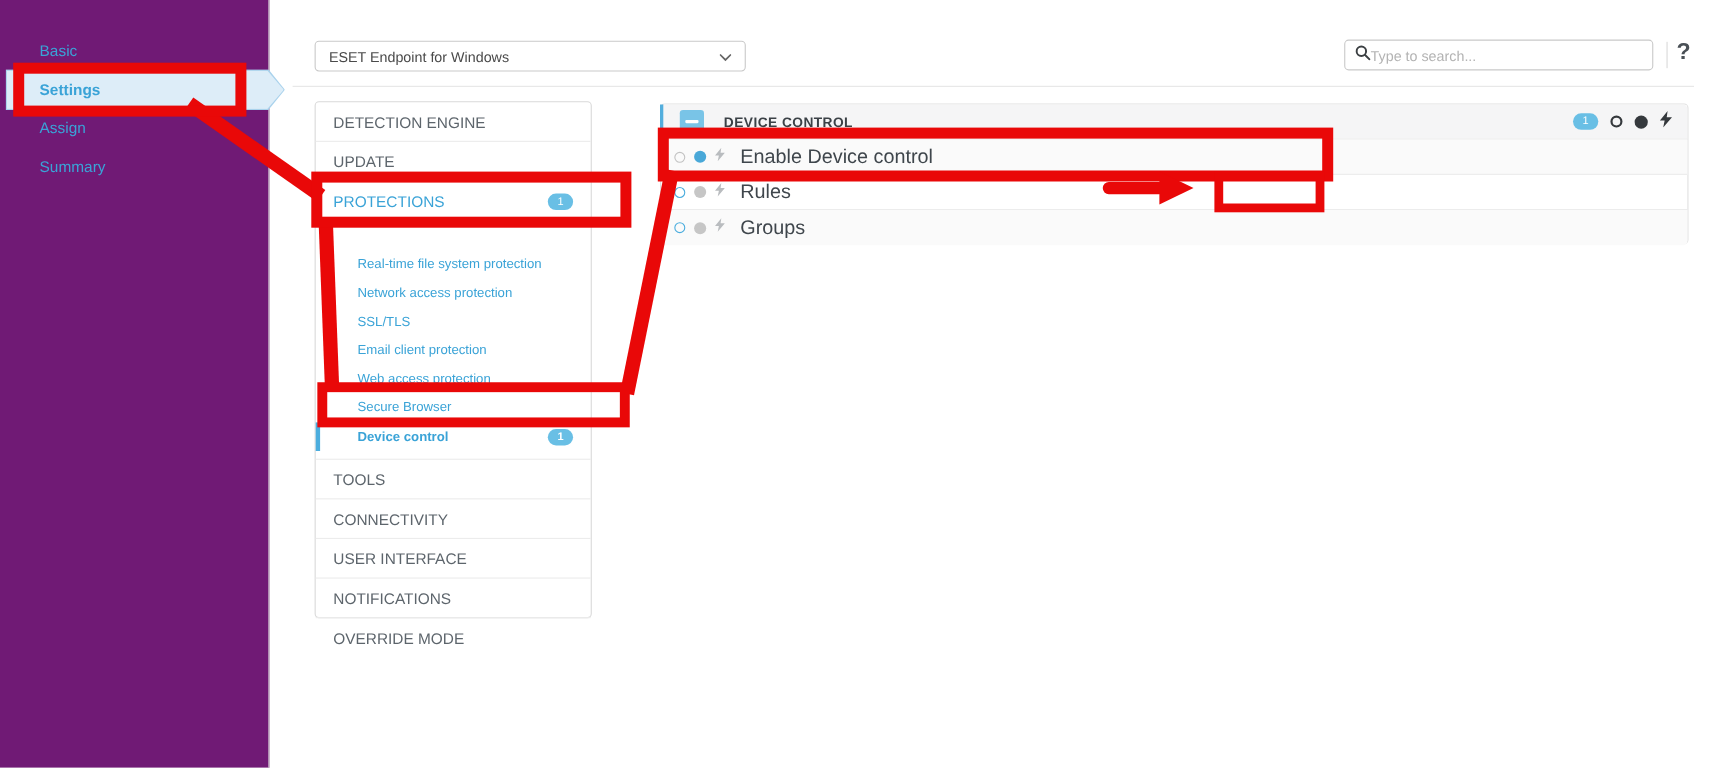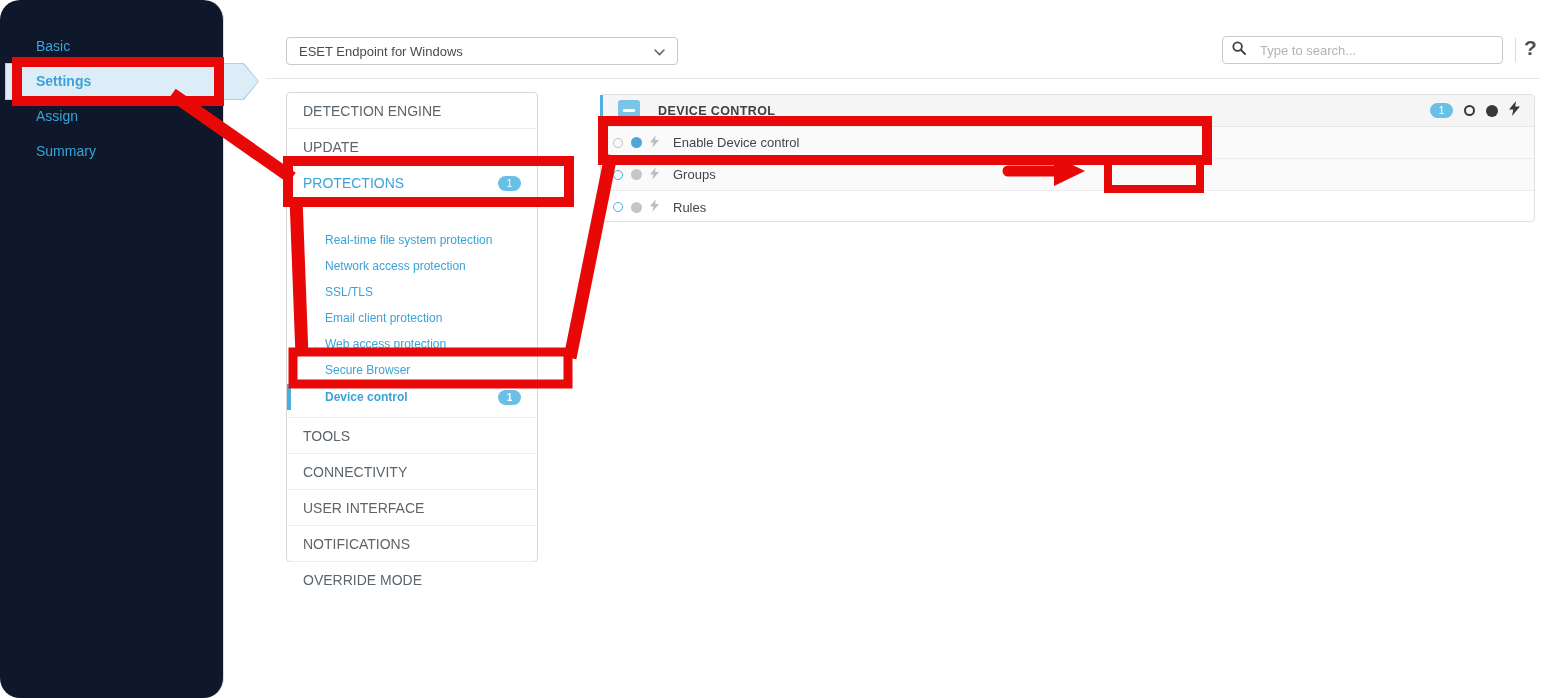--- a/index.html
+++ b/index.html
@@ -1,39 +1,39 @@
 <!DOCTYPE html>
 <html><head>
 <meta charset="utf-8">
 <style>
   * { margin:0; padding:0; box-sizing:border-box; }
   html,body { width:1556px; height:698px; background:#fff;
     font-family:"Liberation Sans", sans-serif; overflow:hidden; position:relative; }
 
   
-  .sidebar { position:absolute; left:0; top:0; width:224px; height:698px;
-    border-right:1px solid #ddd; background:#0f172a;border-radius:20px; }
+  .sidebar { position:absolute; left:0; top:0; width:245px; height:698px;
+    border-right:1px solid #ddd; background:#701a75; }
   .side-item { position:absolute; left:36px; font-size:14px; color:#3aa3d7; cursor:pointer; }
   .side-banner { position:absolute; left:5px; top:63px; width:254px; height:37px; }
   .banner-outer { position:absolute; inset:0; background:#a9d2ec;
     clip-path:polygon(0 0, calc(100% - 15px) 0, 100% 50%, calc(100% - 15px) 100%, 0 100%); }
   .banner-inner { position:absolute; inset:1px; background:#ddedf8;
     clip-path:polygon(0 0, calc(100% - 15px) 0, 100% 50%, calc(100% - 15px) 100%, 0 100%); }
   .banner-label { position:absolute; left:31px; top:10px; font-size:14px; font-weight:bold; color:#3aa3d7; }
 
   
   .product-select { position:absolute; left:286px; top:37px; width:392px; height:28px;
     border:1px solid #c9c9c9; border-radius:4px; background:#fff; display:flex;
     align-items:center; padding:0 12px; font-size:13px; color:#4a4a4a; cursor:pointer; }
   .product-select .caret { margin-left:auto; }
   .top-divider { position:absolute; left:266px; top:78px; width:1274px; height:1px; background:#e6e6e6; }
   .search-box { position:absolute; left:1222px; top:36px; width:281px; height:28px;
     border:1px solid #c9c9c9; border-radius:4px; background:#fff; display:flex; align-items:center; padding:0 9px; }
   .search-box input { border:none; outline:none; flex:1; font-size:13px; color:#555;
-    font-family:"Liberation Sans", sans-serif; margin-left:14px; background:transparent; }
+    font-family:"Liberation Sans", sans-serif; margin-left:0; background:transparent; }
   .search-box input::placeholder { color:#b3b3b3; }
   .help-divider { position:absolute; left:1515px; top:38px; width:1px; height:24px; background:#d9d9d9; }
   .help-btn { position:absolute; left:1524px; top:36px; font-size:21px; font-weight:bold; color:#4a5056; cursor:pointer; }
 
   
   .nav-panel { position:absolute; left:286px; top:92px; width:252px; height:470px;
     border:1px solid #d9d9d9; border-radius:4px; background:#fff; }
   .nav-top { height:36px; display:flex; align-items:center; padding:0 16px;
     font-size:14px; color:#5d656c; border-bottom:1px solid #ececec; cursor:pointer; }
   .nav-top.no-border { border-bottom:none; }
@@ -60,21 +60,21 @@
   .circle-o { width:11px; height:11px; border-radius:50%; border:2px solid #35393d; }
   .circle-f { width:12px; height:12px; border-radius:50%; background:#35393d; }
   .dc-row { height:32px; display:flex; align-items:center; padding:0 12px; border-bottom:1px solid #ececec; }
   .dc-row:last-child { border-bottom:none; border-radius:0 0 4px 4px; }
   .dc-row.alt { background:#fafafa; }
   .row-icons { display:flex; align-items:center; gap:8px; width:52px; }
   .c-o-gray { width:10px; height:10px; border-radius:50%; border:1.5px solid #c2c2c2; }
   .c-o-blue { width:10px; height:10px; border-radius:50%; border:1.5px solid #4badde; }
   .c-f-blue { width:11px; height:11px; border-radius:50%; background:#49a8d8; }
   .c-f-gray { width:11px; height:11px; border-radius:50%; background:#c6c6c6; }
-  .row-label { font-size:13px; color:#3f464c; margin-left:8px; }
+  .row-label { font-size:18px; color:#3f464c; margin-left:8px; }
 
   
   #annotations { position:absolute; left:0; top:0; z-index:50; pointer-events:none; }
 </style>
 </head>
 <body>
 
 <div class="sidebar">
   <div class="side-item" style="top:38px">Basic</div>
   <div class="side-banner">
@@ -175,45 +175,45 @@
       <span>
         <svg width="9" height="13" viewBox="0 0 11 15">
             <polygon points="7,0 0,8.6 4.3,8.6 3,15 11,5.6 6.2,5.6" fill="#b9bcbf"></polygon>
           </svg>
       </span>
     </div>
     <span class="row-label">Enable Device control</span>
 
   </div>
 
+  <div class="dc-row">
+    <div class="row-icons">
+      <span class="c-o-blue"></span>
+      <span class="c-f-gray"></span>
+      <span>
+        <svg width="9" height="13" viewBox="0 0 11 15">
+            <polygon points="7,0 0,8.6 4.3,8.6 3,15 11,5.6 6.2,5.6" fill="#b9bcbf"></polygon>
+          </svg>
+      </span>
+    </div>
+    <span class="row-label">Rules</span>
+
+  </div>
+
   <div class="dc-row alt">
     <div class="row-icons">
       <span class="c-o-blue"></span>
       <span class="c-f-gray"></span>
       <span>
         <svg width="9" height="13" viewBox="0 0 11 15">
             <polygon points="7,0 0,8.6 4.3,8.6 3,15 11,5.6 6.2,5.6" fill="#b9bcbf"></polygon>
           </svg>
       </span>
     </div>
     <span class="row-label">Groups</span>
-
-  </div>
-
-  <div class="dc-row">
-    <div class="row-icons">
-      <span class="c-o-blue"></span>
-      <span class="c-f-gray"></span>
-      <span>
-        <svg width="9" height="13" viewBox="0 0 11 15">
-            <polygon points="7,0 0,8.6 4.3,8.6 3,15 11,5.6 6.2,5.6" fill="#b9bcbf"></polygon>
-          </svg>
-      </span>
-    </div>
-    <span class="row-label">Rules</span>
 
   </div>
 </div>
 
 <svg id="annotations" width="1556" height="698" viewBox="0 0 1556 698">
   <g stroke="#e90808" fill="none">
     <line x1="172" y1="94" x2="292" y2="178" stroke-width="13"></line>
     <line x1="296" y1="198" x2="302" y2="356" stroke-width="13"></line>
     <line x1="570" y1="358" x2="611" y2="155" stroke-width="13"></line>
     <rect x="17" y="62" width="202" height="39" stroke-width="10"></rect>

